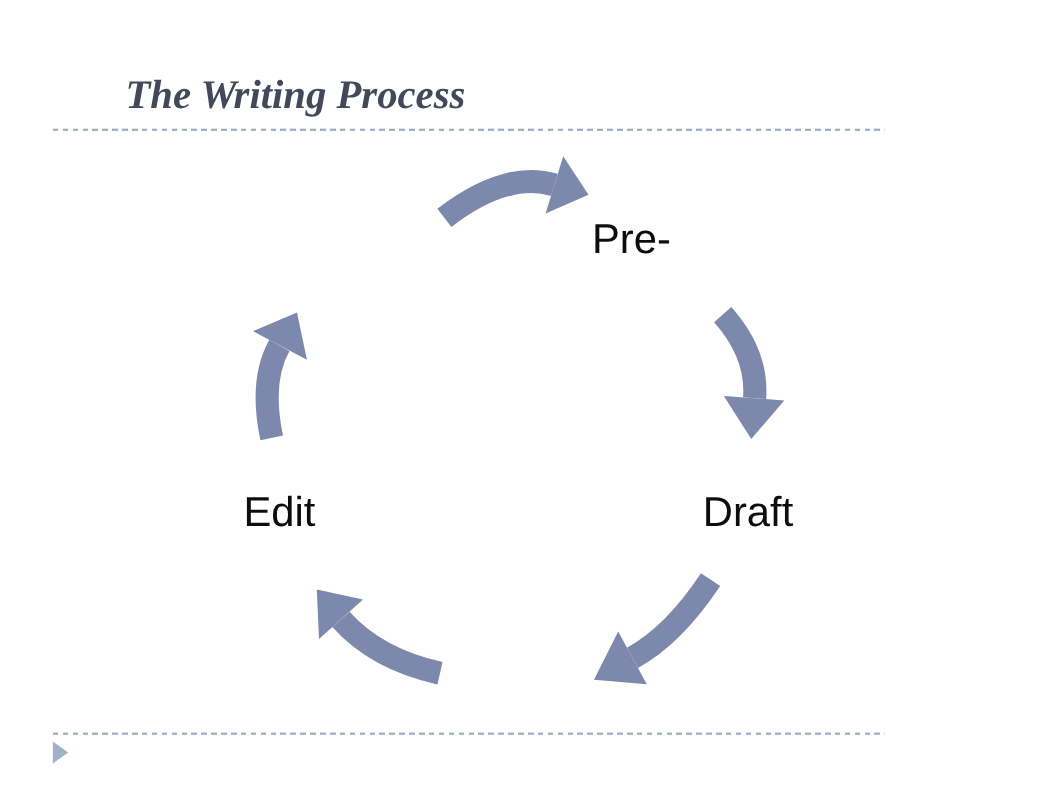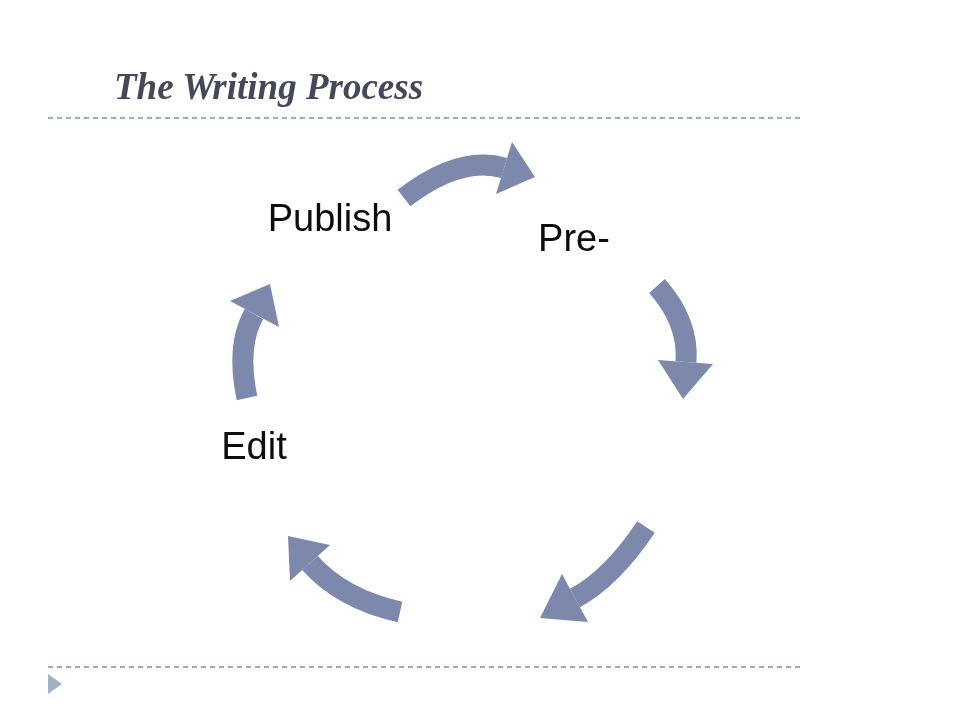--- a/index.html
+++ b/index.html
@@ -68,24 +68,24 @@
   }
   .step-label {
     position: absolute;
     transform: translate(-50%, -50%);
     font-size: 38px;
     line-height: 44px;
     color: #0D0D0D;
     text-align: center;
     white-space: nowrap;
   }
-  .label-prewrite { left: 574px; top: 218px; margin-top: 20px; }
+  .label-prewrite { left: 574px; top: 218px; }
   .label-draft    { left: 680px; top: 466px; }
   .label-revise   { left: 468px; top: 619px; }
-  .label-edit     { left: 254px; top: 446px; }
+  .label-edit     { left: 254px; top: 466px; }
   .label-publish  { left: 330px; top: 218px; }
 </style>
 </head>
 <body>
 
 <div class="slide">
 
   <h1 class="slide-title">The Writing Process</h1>
 
   <div class="dashed-rule rule-top"></div>
@@ -111,26 +111,26 @@
       <path d="M 400 612 Q 342 599 310 563"></path>
       <polygon points="288,536 330,545 290,581"></polygon>
     </g>
 
     <g class="cycle-arrow">
       <path d="M 247 398 Q 236 346 254 314"></path>
       <polygon points="270,284 279,327 230,301"></polygon>
     </g>
   </svg>
 
-  <div class="step-label label-publish">Publish</div>
 
   <div class="step-label label-prewrite">
     <div>Pre-</div>
   </div>
 
+  <div class="step-label label-draft">Draft</div>
 
 
   <div class="step-label label-edit">Edit</div>
 
   <div class="dashed-rule rule-bottom"></div>
 
   <div class="footer-bullet"></div>
 
 </div>
 

